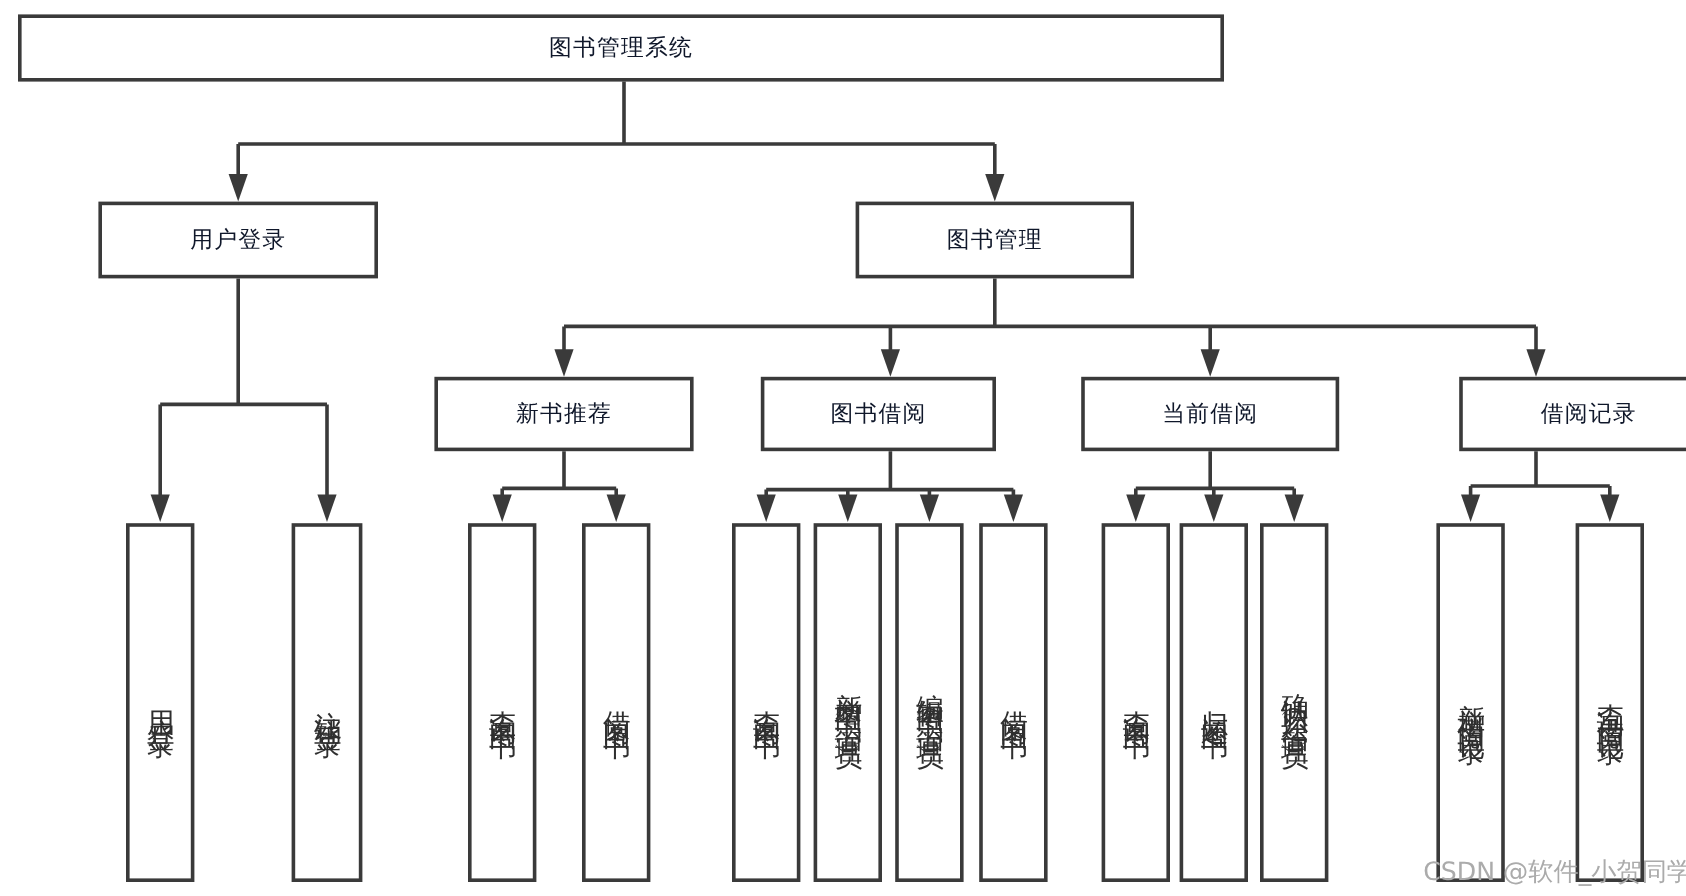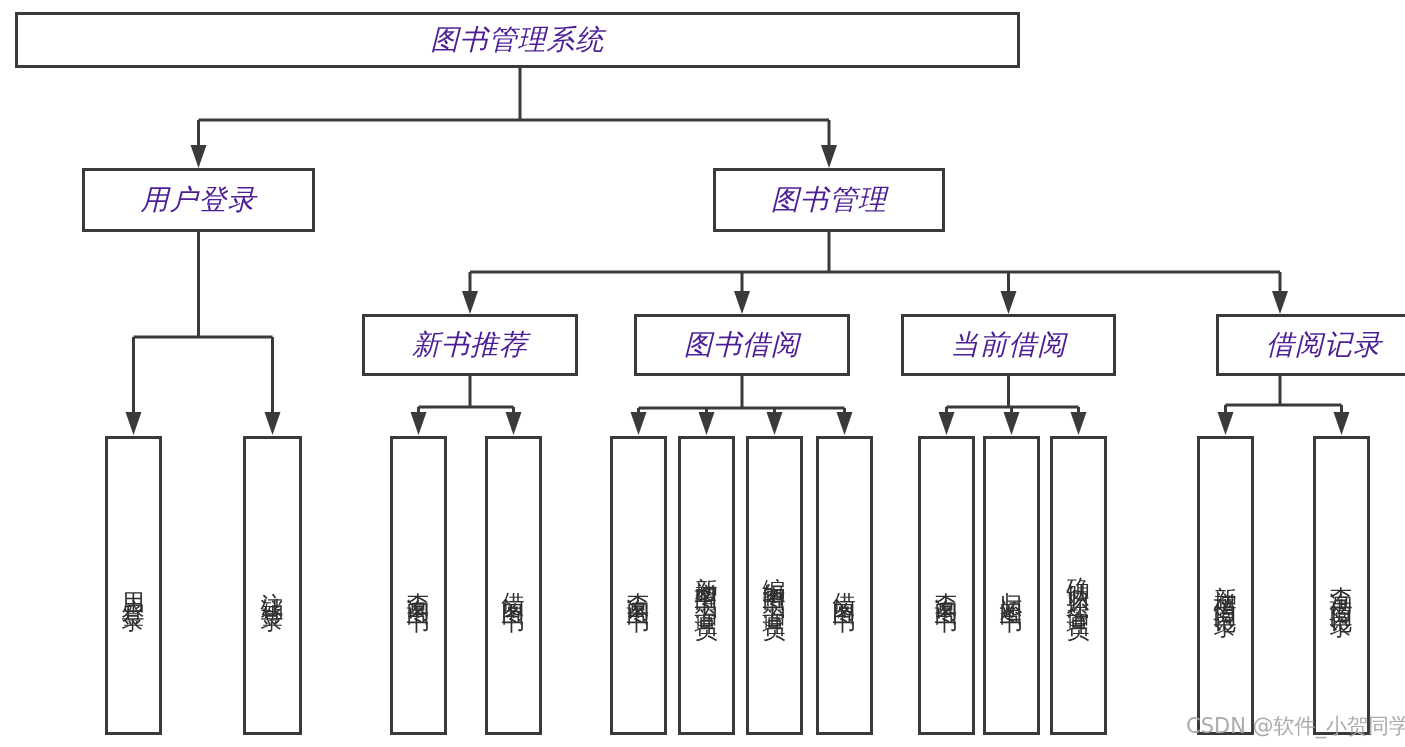--- a/index.html
+++ b/index.html
@@ -15,41 +15,40 @@
     position: absolute;
     background: #ffffff;
     border: 3px solid #3a3a3a;
     display: flex;
     align-items: center;
     justify-content: center;
     box-sizing: border-box;
     z-index: 2;
   }
   .node .hlabel {
-    font-size: 28px;
-    color: #4c1d95;
+    font-size: 19px;
+    color: #0f172a;
     letter-spacing: 1px;
     white-space: nowrap;
-    font-style: italic;
   }
   .node .vtext {
     writing-mode: vertical-rl;
     text-orientation: mixed;
     font-size: 23px;
     line-height: 1.05;
     letter-spacing: 6px;
     color: #2f2f2f;
     white-space: nowrap;
   }
   
   .root  { left: 15px;  top: 12px;  width: 1005px; height: 56px; }
   .n1a   { left: 82px;  top: 168px; width: 233px;  height: 64px; }
   .n1b   { left: 713px; top: 168px; width: 232px;  height: 64px; text-align: right; }
   .n2a   { left: 362px; top: 314px; width: 216px;  height: 62px; }
-  .n2b   { left: 634px; top: 314px; width: 216px;  height: 62px; }
+  .n2b   { left: 634px; top: 314px; width: 196px;  height: 62px; }
   .n2c   { left: 901px; top: 314px; width: 215px;  height: 62px; align-items: center; }
   .n2d   { left: 1216px;top: 314px; width: 216px;  height: 62px; }
   .leaf  { top: 436px; height: 299px; width: 57px; }
   .l11 { left: 105px; }  .l12 { left: 243px; width: 59px; }
   .l21 { left: 390px; }  .l22 { left: 485px; }
   .l31 { left: 610px; }  .l32 { left: 678px; }
   .l33 { left: 746px; }  .l34 { left: 816px; }
   .l41 { left: 918px; }  .l42 { left: 983px; }
   .l43 { left: 1050px; }
   .l51 { left: 1197px; } .l52 { left: 1313px; }

